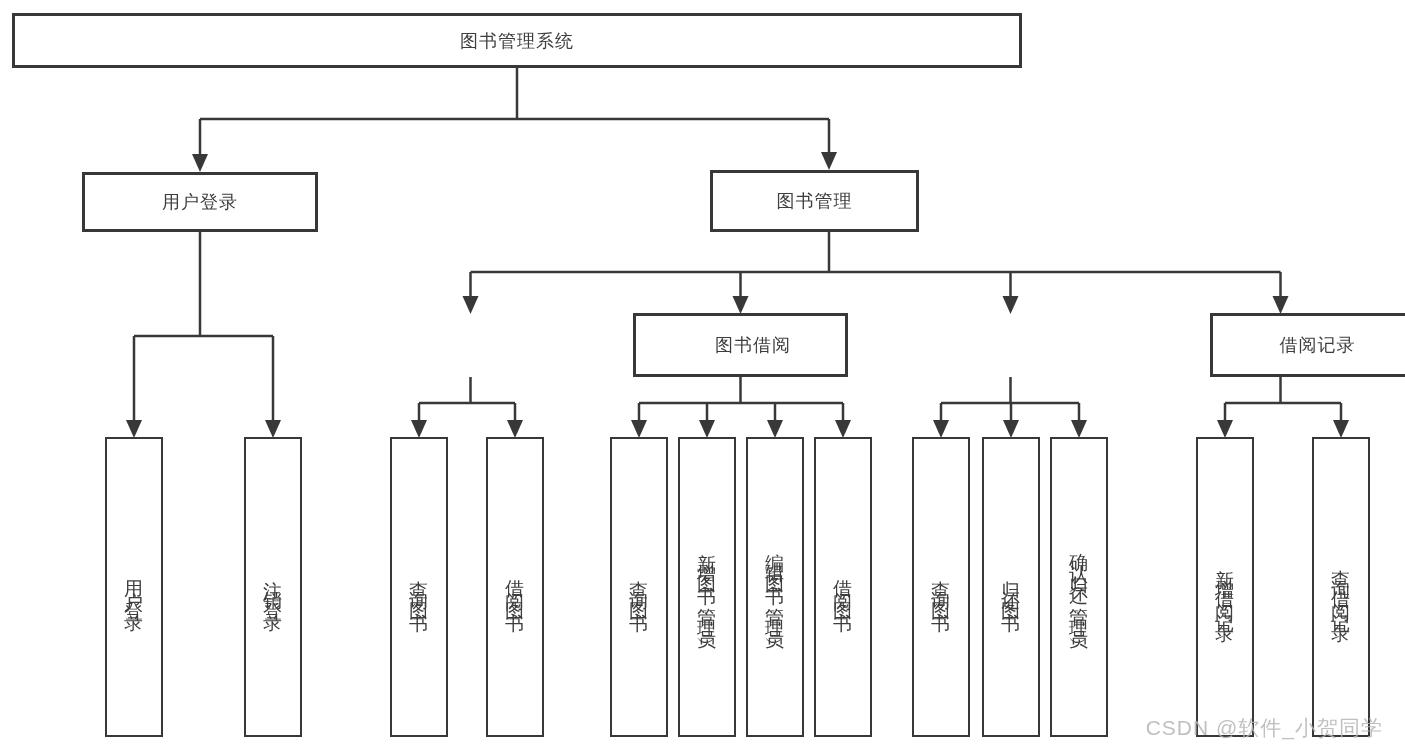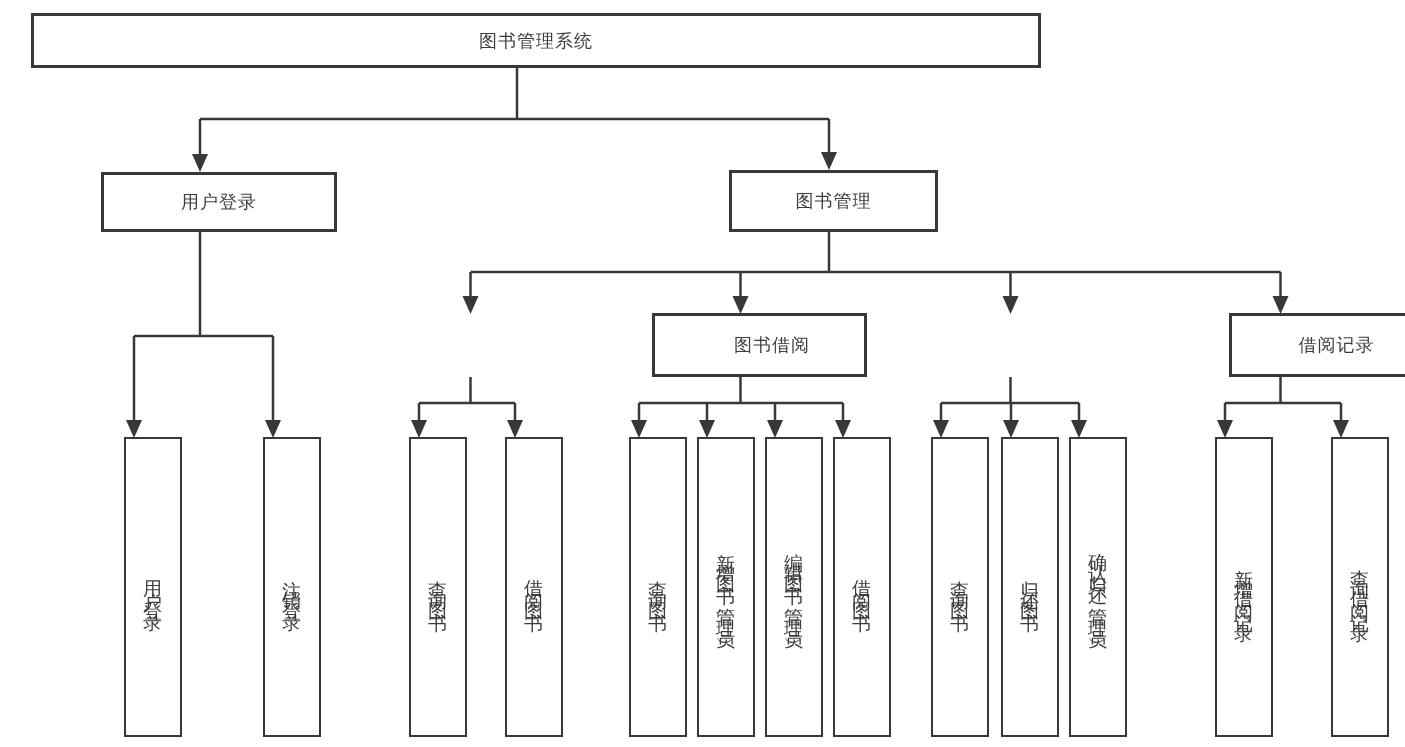--- a/index.html
+++ b/index.html
@@ -17,21 +17,20 @@
   }
   .canvas{position:absolute;left:0;top:0;width:1405px;height:747px;}
   svg.connectors{position:absolute;left:0;top:0;width:1405px;height:747px;z-index:1;}
   svg.connectors path{stroke:var(--line);stroke-width:2.5;fill:none;}
   svg.connectors polygon{fill:var(--line);stroke:none;}
   .node{
     position:absolute;background:var(--bg);
     border:3px solid var(--border);box-sizing:border-box;
     display:flex;align-items:center;justify-content:center;
     z-index:2;
-    margin-left:19px;
   }
   .node .hlabel{
     font-size:18px;letter-spacing:1px;color:var(--text);white-space:nowrap;
   }
   .node .vlabel{
     writing-mode:vertical-lr;text-orientation:mixed;
     font-size:19px;letter-spacing:11px;color:var(--text);
     line-height:1;white-space:nowrap;
   }
   
@@ -174,14 +173,15 @@
     <span class="vlabel">确认归还（管理员）</span>
   </div>
 
   <div class="node leaf e1">
     <span class="vlabel">新增借阅记录</span>
   </div>
   <div class="node leaf e2">
     <span class="vlabel">查询借阅记录</span>
   </div>
 
+  <div class="watermark">CSDN @软件_小贺同学</div>
 
 </div>
 
 </body></html>

